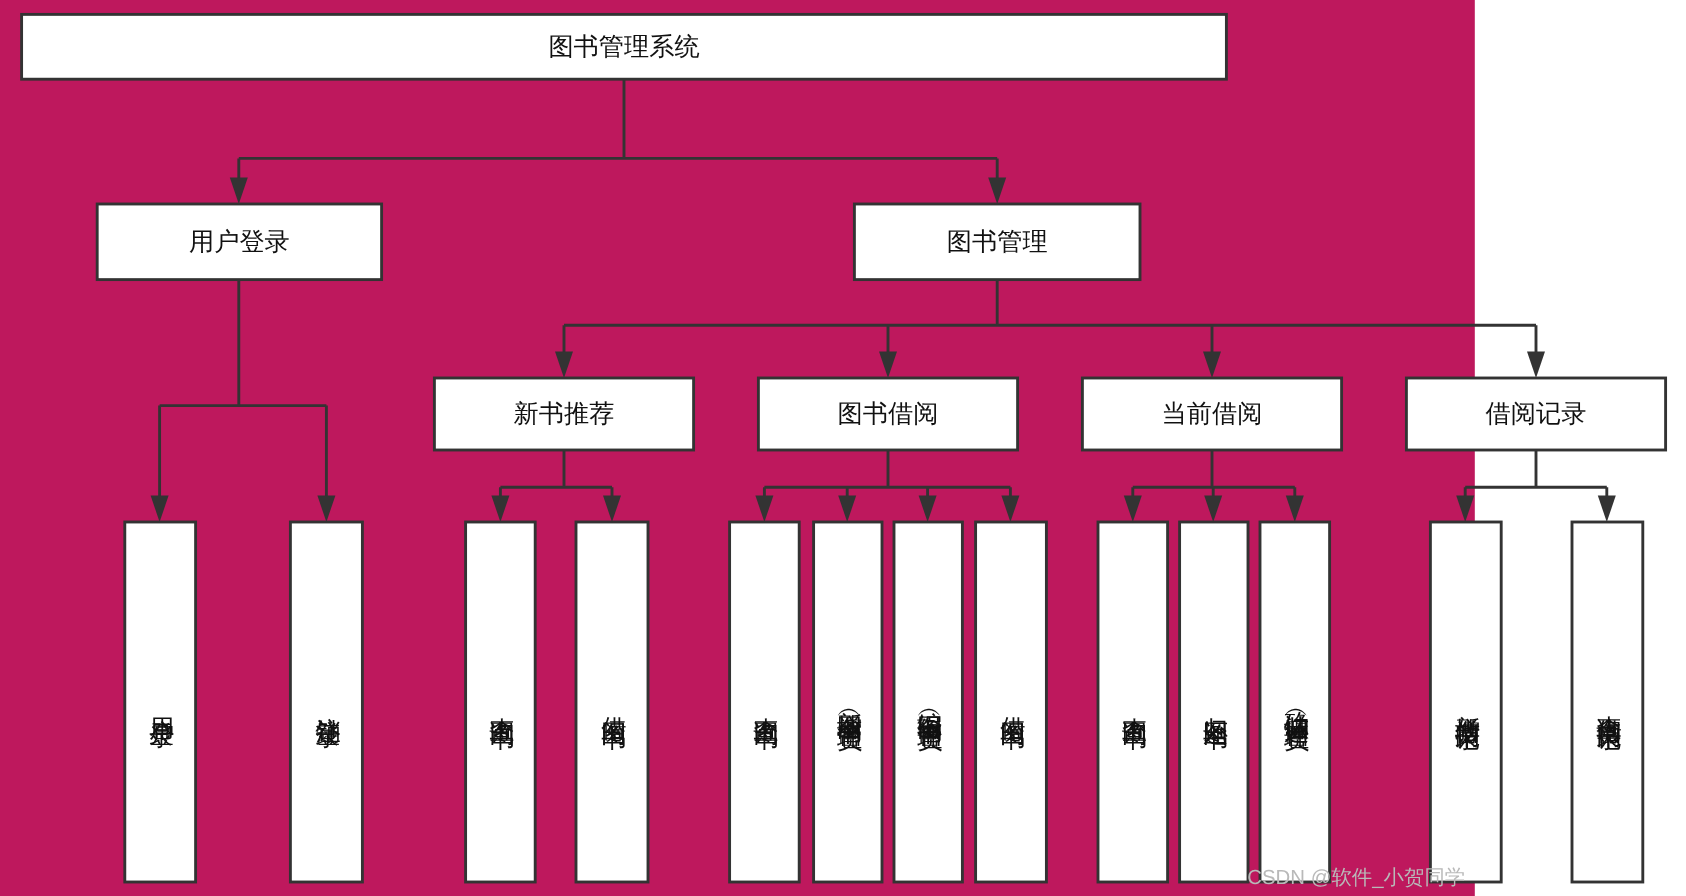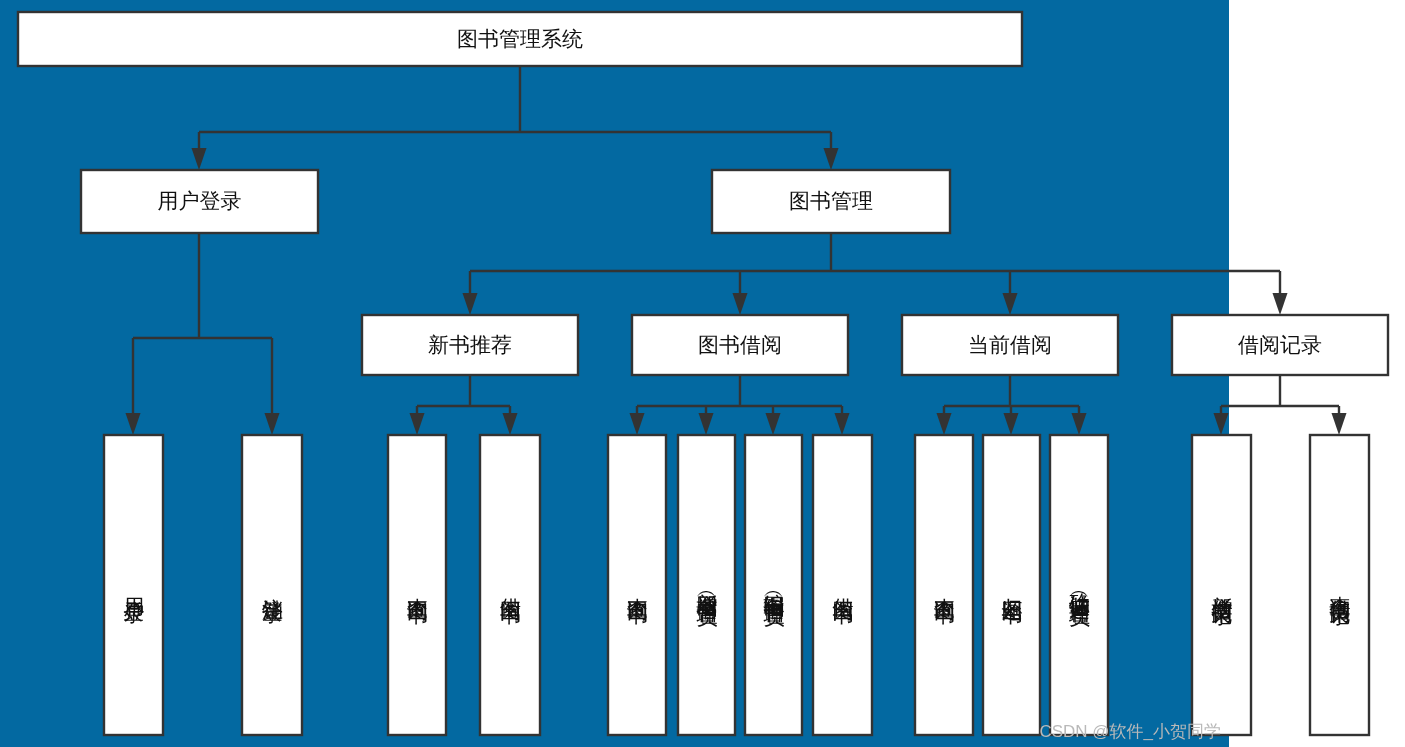--- a/index.html
+++ b/index.html
@@ -10,21 +10,21 @@
   body {
     width: 1405px;
     height: 747px;
     font-family: "Liberation Sans", "DejaVu Sans", sans-serif;
     overflow: hidden;
   }
   #diagram-root {
     position: relative;
     width: 1229px;
     height: 747px;
-    background: #0369a1;
+    background: #be185d;
   }
   svg.diagram-canvas {
     position: absolute;
     top: 0;
     left: 0;
     width: 1405px;
     height: 747px;
   }
   .node-box {
     fill: #ffffff;

